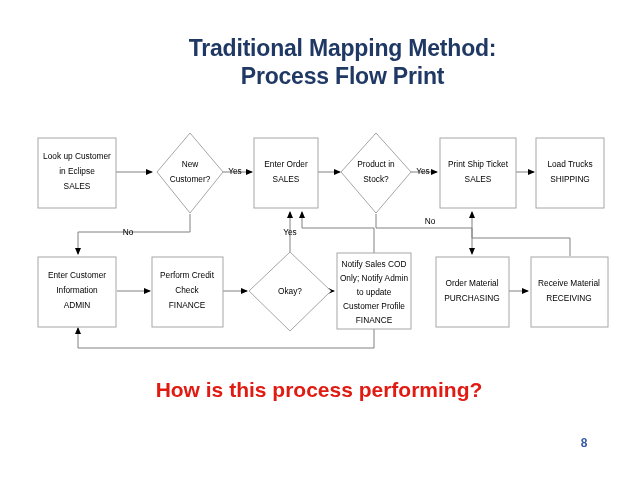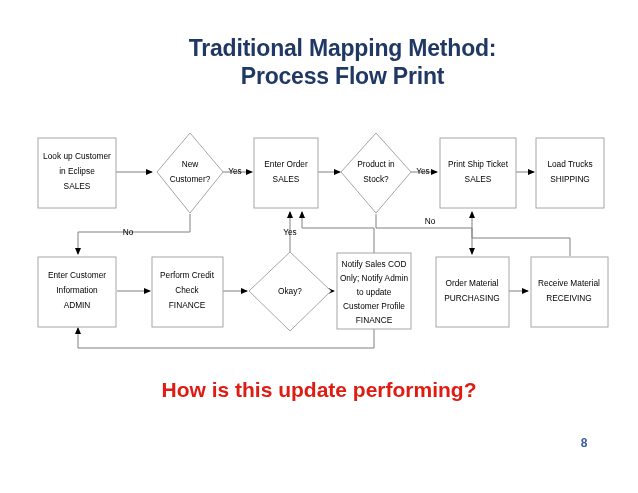--- a/index.html
+++ b/index.html
@@ -220,17 +220,17 @@
     </g>
 
     <g>
       <rect class="node-rect" x="531" y="257" width="77" height="70"></rect>
       <text class="node-text" x="569" y="284">Receive Material</text>
       <text class="node-text" x="569" y="299">RECEIVING</text>
     </g>
 
   </svg>
 
-  <div class="tagline">How is this update performing?</div>
+  <div class="tagline">How is this process performing?</div>
 
   <div class="page-num">8</div>
 
 </div>
 
 </body></html>

